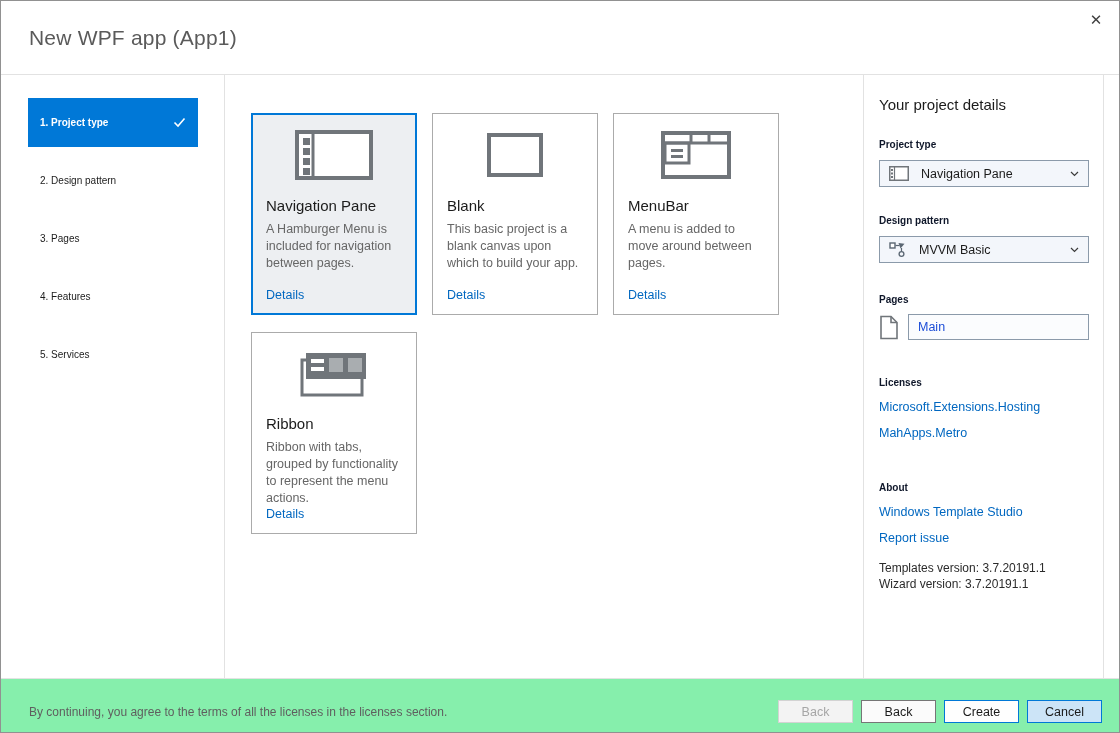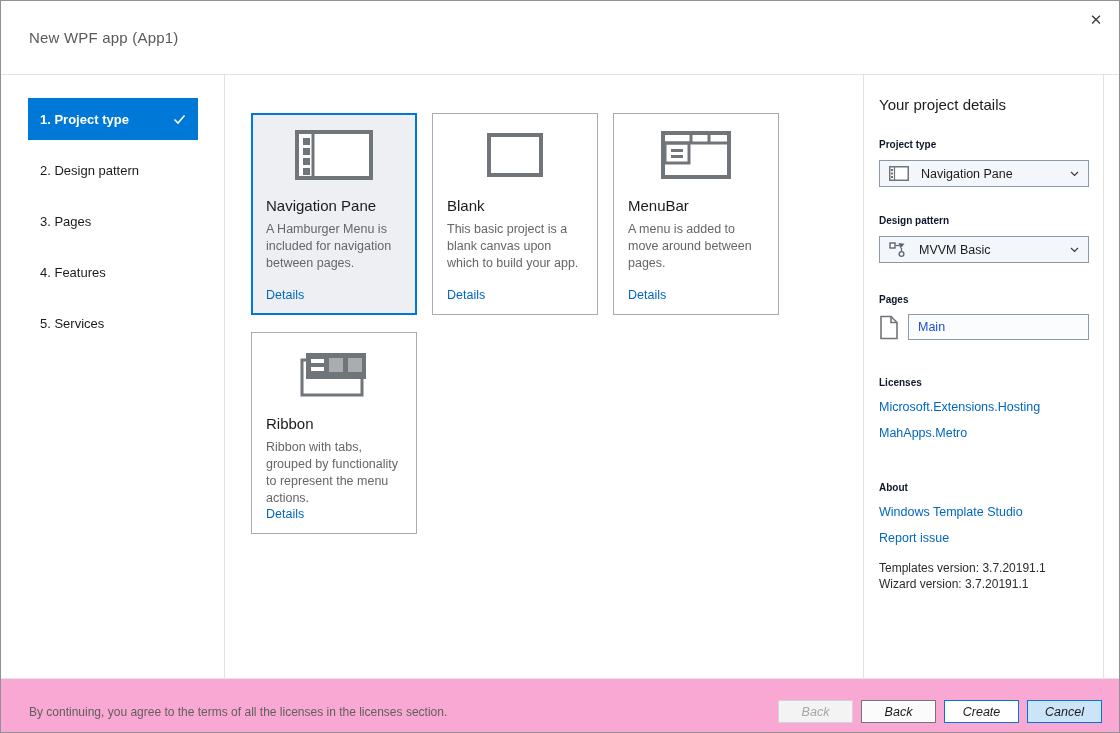--- a/index.html
+++ b/index.html
@@ -17,35 +17,35 @@
     position: relative;
   }
   
   .titlebar {
     height: 74px; flex: 0 0 74px;
     border-bottom: 1px solid #e2e2e2;
     display: flex; align-items: center;
     padding-left: 28px;
     position: relative;
   }
-  .title { font-size: 15px; color: #5a5a5a; letter-spacing: 0.2px; }
+  .title { font-size: 21px; color: #5a5a5a; letter-spacing: 0.2px; }
   .close {
     position: absolute; top: 6px; right: 10px;
     width: 26px; height: 26px;
     display: flex; align-items: center; justify-content: center;
     font-size: 15px; color: #404040; cursor: pointer;
   }
   
   .body { flex: 1 1 auto; display: flex; min-height: 0; }
   
   .steps { width: 223px; flex: 0 0 223px; padding-top: 23px; }
   .step {
-    height: 42px; margin: 0 26px 9px 27px;
+    height: 49px; margin: 0 26px 9px 27px;
     display: flex; align-items: center;
-    font-size: 13px; color: #1b1b1b;
+    font-size: 10px; color: #1b1b1b;
     padding: 0 12px; cursor: pointer;
   }
   .step.selected {
     background: #0078d7; color: #ffffff; font-weight: bold;
     justify-content: space-between;
   }
   
   .main {
     flex: 1 1 auto;
     border-left: 1px solid #e2e2e2;
@@ -92,33 +92,32 @@
     background: #fbfcfe; border: 1px solid #8b9aaa;
     display: flex; align-items: center; padding-left: 9px;
     font-size: 12.5px; color: #1d4ed8;
   }
   .link { display: block; color: #0067c0; text-decoration: none; font-size: 12.5px; margin-top: 12px; cursor: pointer; }
   .versions { margin-top: 15px; font-size: 12px; color: #2b2b2b; line-height: 16px; }
   .gutter { width: 16px; flex: 0 0 16px; border-left: 1px solid #e2e2e2; }
   
   .footer {
     height: 54px; flex: 0 0 54px;
-    background: #f9a8d4; border-top: 1px solid #e3e3e3;
+    background: #86efac; border-top: 1px solid #e3e3e3;
     display: flex; align-items: center;
     padding: 12px 17px 0 28px;
   }
   .notice { font-size: 12px; color: #5f5f5f; }
   .buttons { margin-left: auto; display: flex; gap: 8px; }
   .btn {
     width: 75px; height: 23px;
     font-size: 12.5px; font-family: inherit;
     display: flex; align-items: center; justify-content: center;
     background: #fbfbfb; border: 1px solid #767676; color: #1b1b1b;
     cursor: pointer;
-    font-style: italic;
   }
   .btn.disabled { background: #f3f3f3; border-color: #d3d3d3; color: #a6a6a6; }
   .btn.primary { background: #fefefe; border-color: #0078d7; }
   .btn.focused { background: #cce4f7; border-color: #0078d7; }
   svg { display: block; }
 </style>
 </head>
 <body>
 
 <div class="dialog">

